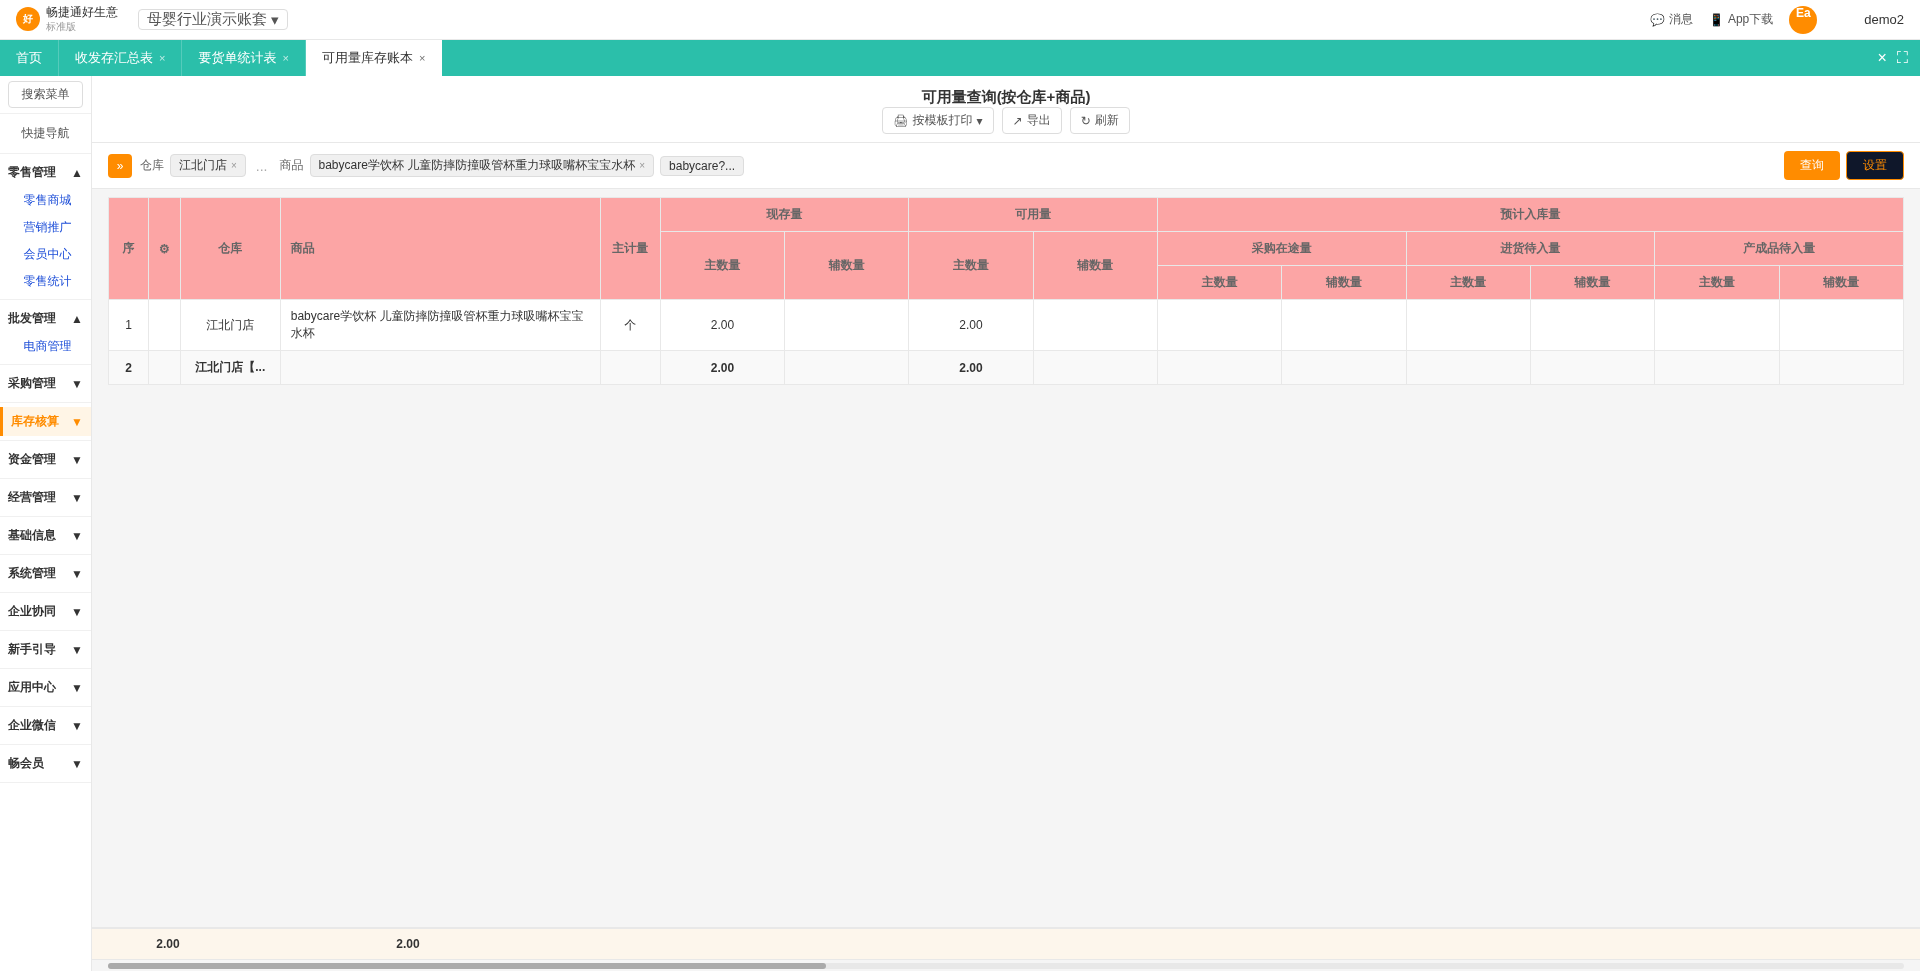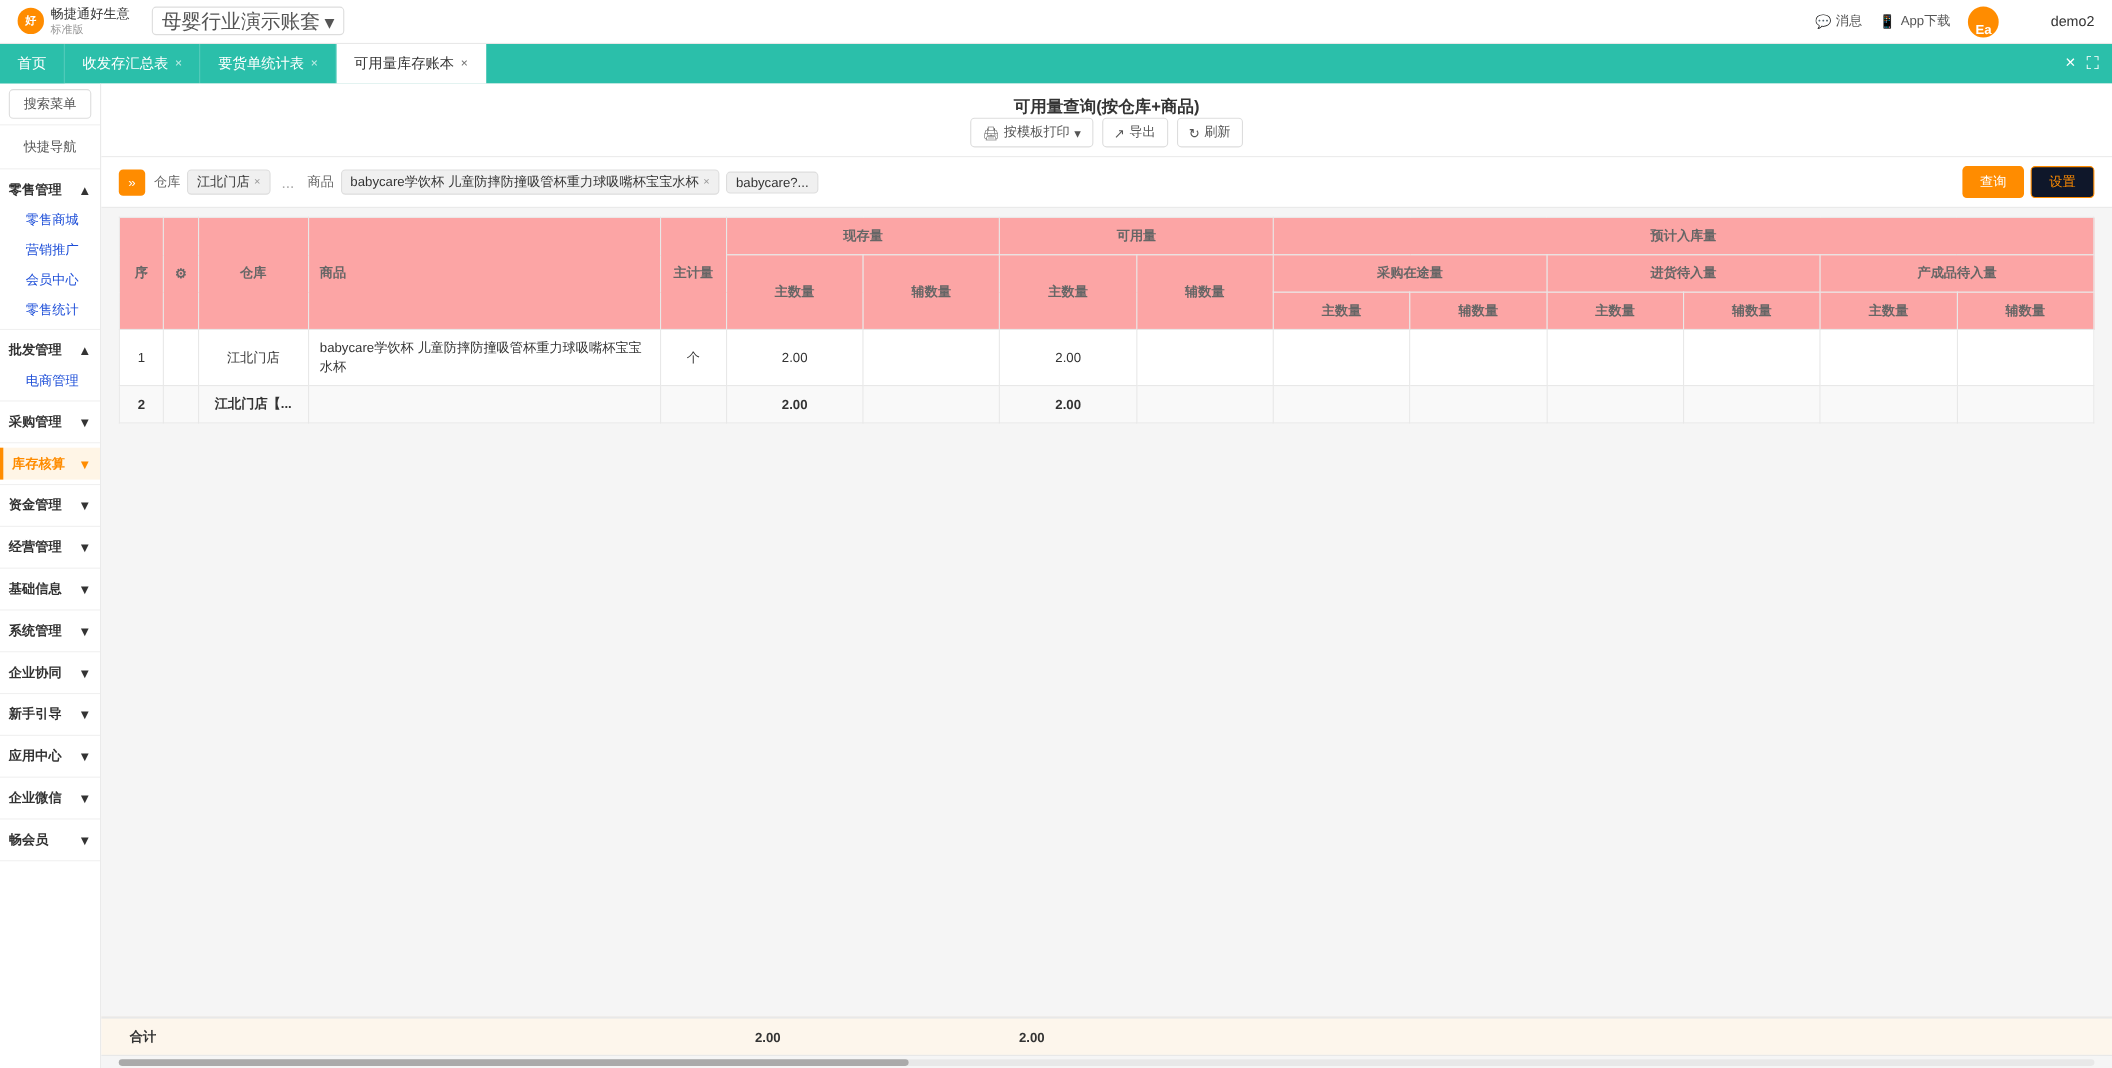--- a/index.html
+++ b/index.html
@@ -30,33 +30,33 @@
       background: #ff8c00;
       border-radius: 50%;
       display: flex; align-items: center; justify-content: center;
       color: #fff; font-size: 10px; font-weight: bold;
     }
     .logo-text { font-size: 12px; color: #333; line-height: 1.2; }
     .logo-sub { font-size: 10px; color: #999; }
     .industry-selector {
       display: flex; align-items: flex-end; gap: 4px;
       border: 1px solid #ddd; border-radius: 4px;
-      padding: 0 8px; cursor: pointer; color: #555; font-size: 18px;
+      padding: 0 8px; cursor: pointer; color: #555; font-size: 15px;
       margin-left: 12px;
     }
     .top-bar-right {
       display: flex; align-items: center; gap: 16px;
     }
     .top-bar-action {
       display: flex; align-items: center; gap: 4px;
       color: #555; font-size: 12px; cursor: pointer;
     }
     .user-avatar {
       width: 28px; height: 28px; border-radius: 50%;
-      background: #ff8c00; display: flex; align-items: flex-end; justify-content: center;
+      background: #ff8c00; display: flex; align-items: flex-start; justify-content: center;
       color: #fff; font-size: 12px; font-weight: bold;
     }
     .user-name { color: #333; font-size: 13px; margin-left: 43px; }
 
     
     .nav-tabs {
       height: 36px;
       background: #2bbfaa;
       display: flex;
       align-items: stretch;
@@ -542,21 +542,20 @@
             <td></td>
             <td></td>
             <td></td>
             <td></td>
           </tr>
         </tbody>
       </table>
     </div>
 
     <div class="table-footer">
-      <span class="footer-label">合计</span>
       <span class="footer-val">2.00</span>
       <span class="footer-val"></span>
       <span class="footer-val">2.00</span>
       <span class="footer-val"></span>
     </div>
 
     <div class="scrollbar-container">
       <div class="scrollbar-track">
         <div class="scrollbar-thumb"></div>
       </div>

